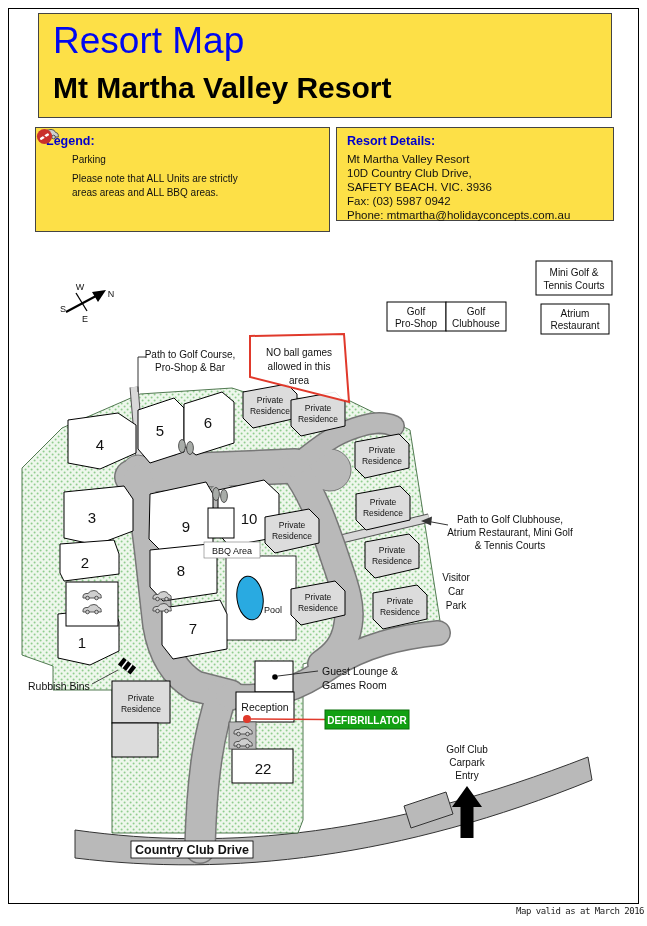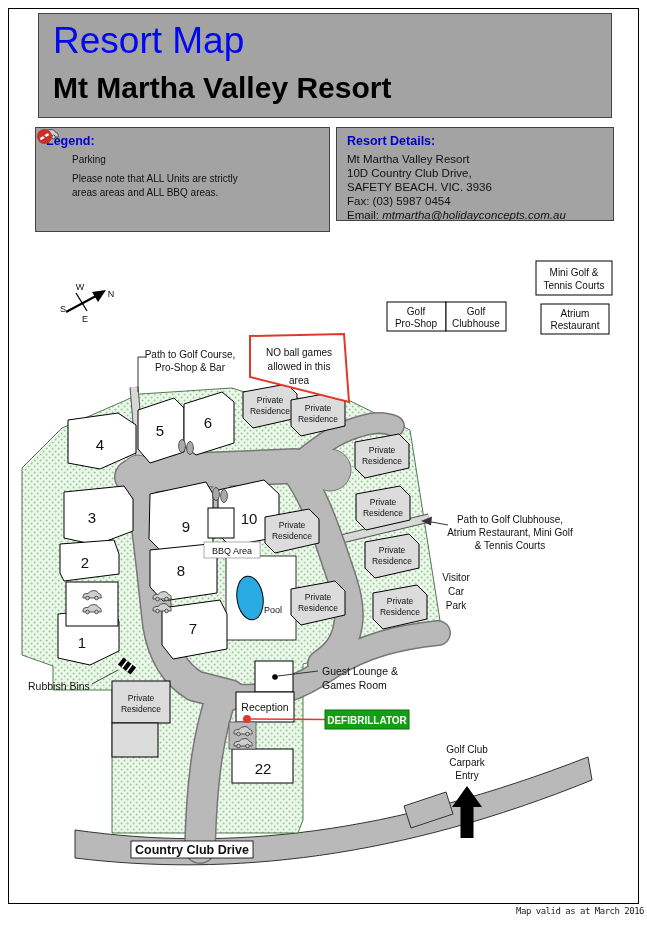--- a/index.html
+++ b/index.html
@@ -4,38 +4,38 @@
 <style>
   :root{
     --c-title:#0008f0; --c-heading:#0000cc; --c-ground:#eef7ec; --c-dot:#90cd8e;
     --c-road:#b9b9b9; --c-path:#d8d8d8; --c-residence:#dcdcdc; --c-pool:#29aae1;
     --c-red:#e0392b; --c-defib:#12a012;
   }
   html,body{margin:0;padding:0;background:#fff;}
   #page{position:relative;width:647px;height:926px;background:#fff;
         font-family:"Liberation Sans",sans-serif;color:#111;overflow:hidden;}
   .page-border{position:absolute;left:8px;top:8px;width:629px;height:894px;border:1px solid #000;}
-  .box{position:absolute;border:1px solid #444;background:#a3a3a3;box-sizing:border-box;}
+  .box{position:absolute;border:1px solid #444;background:#fde047;box-sizing:border-box;}
   #header-box{left:38px;top:13px;width:574px;height:105px;padding:6px 14px;}
   #title{color:var(--c-title);font-size:37px;line-height:42px;}
   #subtitle{color:#000;font-size:30px;font-weight:bold;line-height:34px;margin-top:9px;}
   #legend-box{left:35px;top:127px;width:295px;height:105px;padding:6px 10px;}
   #details-box{left:336px;top:127px;width:278px;height:94px;padding:6px 10px;}
   .blue-head{color:var(--c-heading);font-weight:bold;font-size:12.5px;margin-bottom:4px;}
   .detail-line{font-size:11.5px;line-height:14px;}
   .legend-row{display:flex;align-items:flex-start;margin-top:5px;font-size:10px;line-height:14px;}
   .legend-icon{width:26px;flex:0 0 26px;display:flex;justify-content:center;margin-top:1px;}
   #footer-note{position:absolute;right:3px;top:906px;font-size:9px;color:#222;
                font-family:"DejaVu Sans Mono",monospace;letter-spacing:-0.5px;padding-left:17px;}
   svg{position:absolute;left:0;top:0;}
   svg text{fill:#111;font-family:"Liberation Sans",sans-serif;}
   .t85{font-size:8.5px;} .t9{font-size:9px;} .t10{font-size:10px;} .t105{font-size:10.5px;}
   .t12{font-size:12.5px;font-weight:bold;} .t15{font-size:15px;}
   .mid{text-anchor:middle;}
-  .em{font-style:italic;}
+  .em{}
 </style>
 </head>
 <body>
 
 <div id="page">
   <div class="page-border"></div>
 
   <svg width="647" height="926" viewBox="0 0 647 926">
     <defs>
       <pattern id="dots" width="6" height="6" patternUnits="userSpaceOnUse">
@@ -276,21 +276,21 @@
         <span style="display:block">areas areas and ALL BBQ areas.</span>
       </span>
     </div>
   </div>
 
   <div id="details-box" class="box">
     <div class="blue-head">Resort Details:</div>
     <div class="detail-line">Mt Martha Valley Resort</div>
     <div class="detail-line">10D Country Club Drive,</div>
     <div class="detail-line">SAFETY BEACH. VIC. 3936</div>
-    <div class="detail-line">Fax: (03) 5987 0454</div>
+    <div class="detail-line">Fax: (03) 5987 0942</div>
     <div class="detail-line">
-      <span>Email:</span>
+      <span>Phone:</span>
       <span class="em">mtmartha@holidayconcepts.com.au</span>
     </div>
   </div>
 
   <div id="footer-note">Map valid as at March 2016</div>
 </div>
 
 </body></html>

